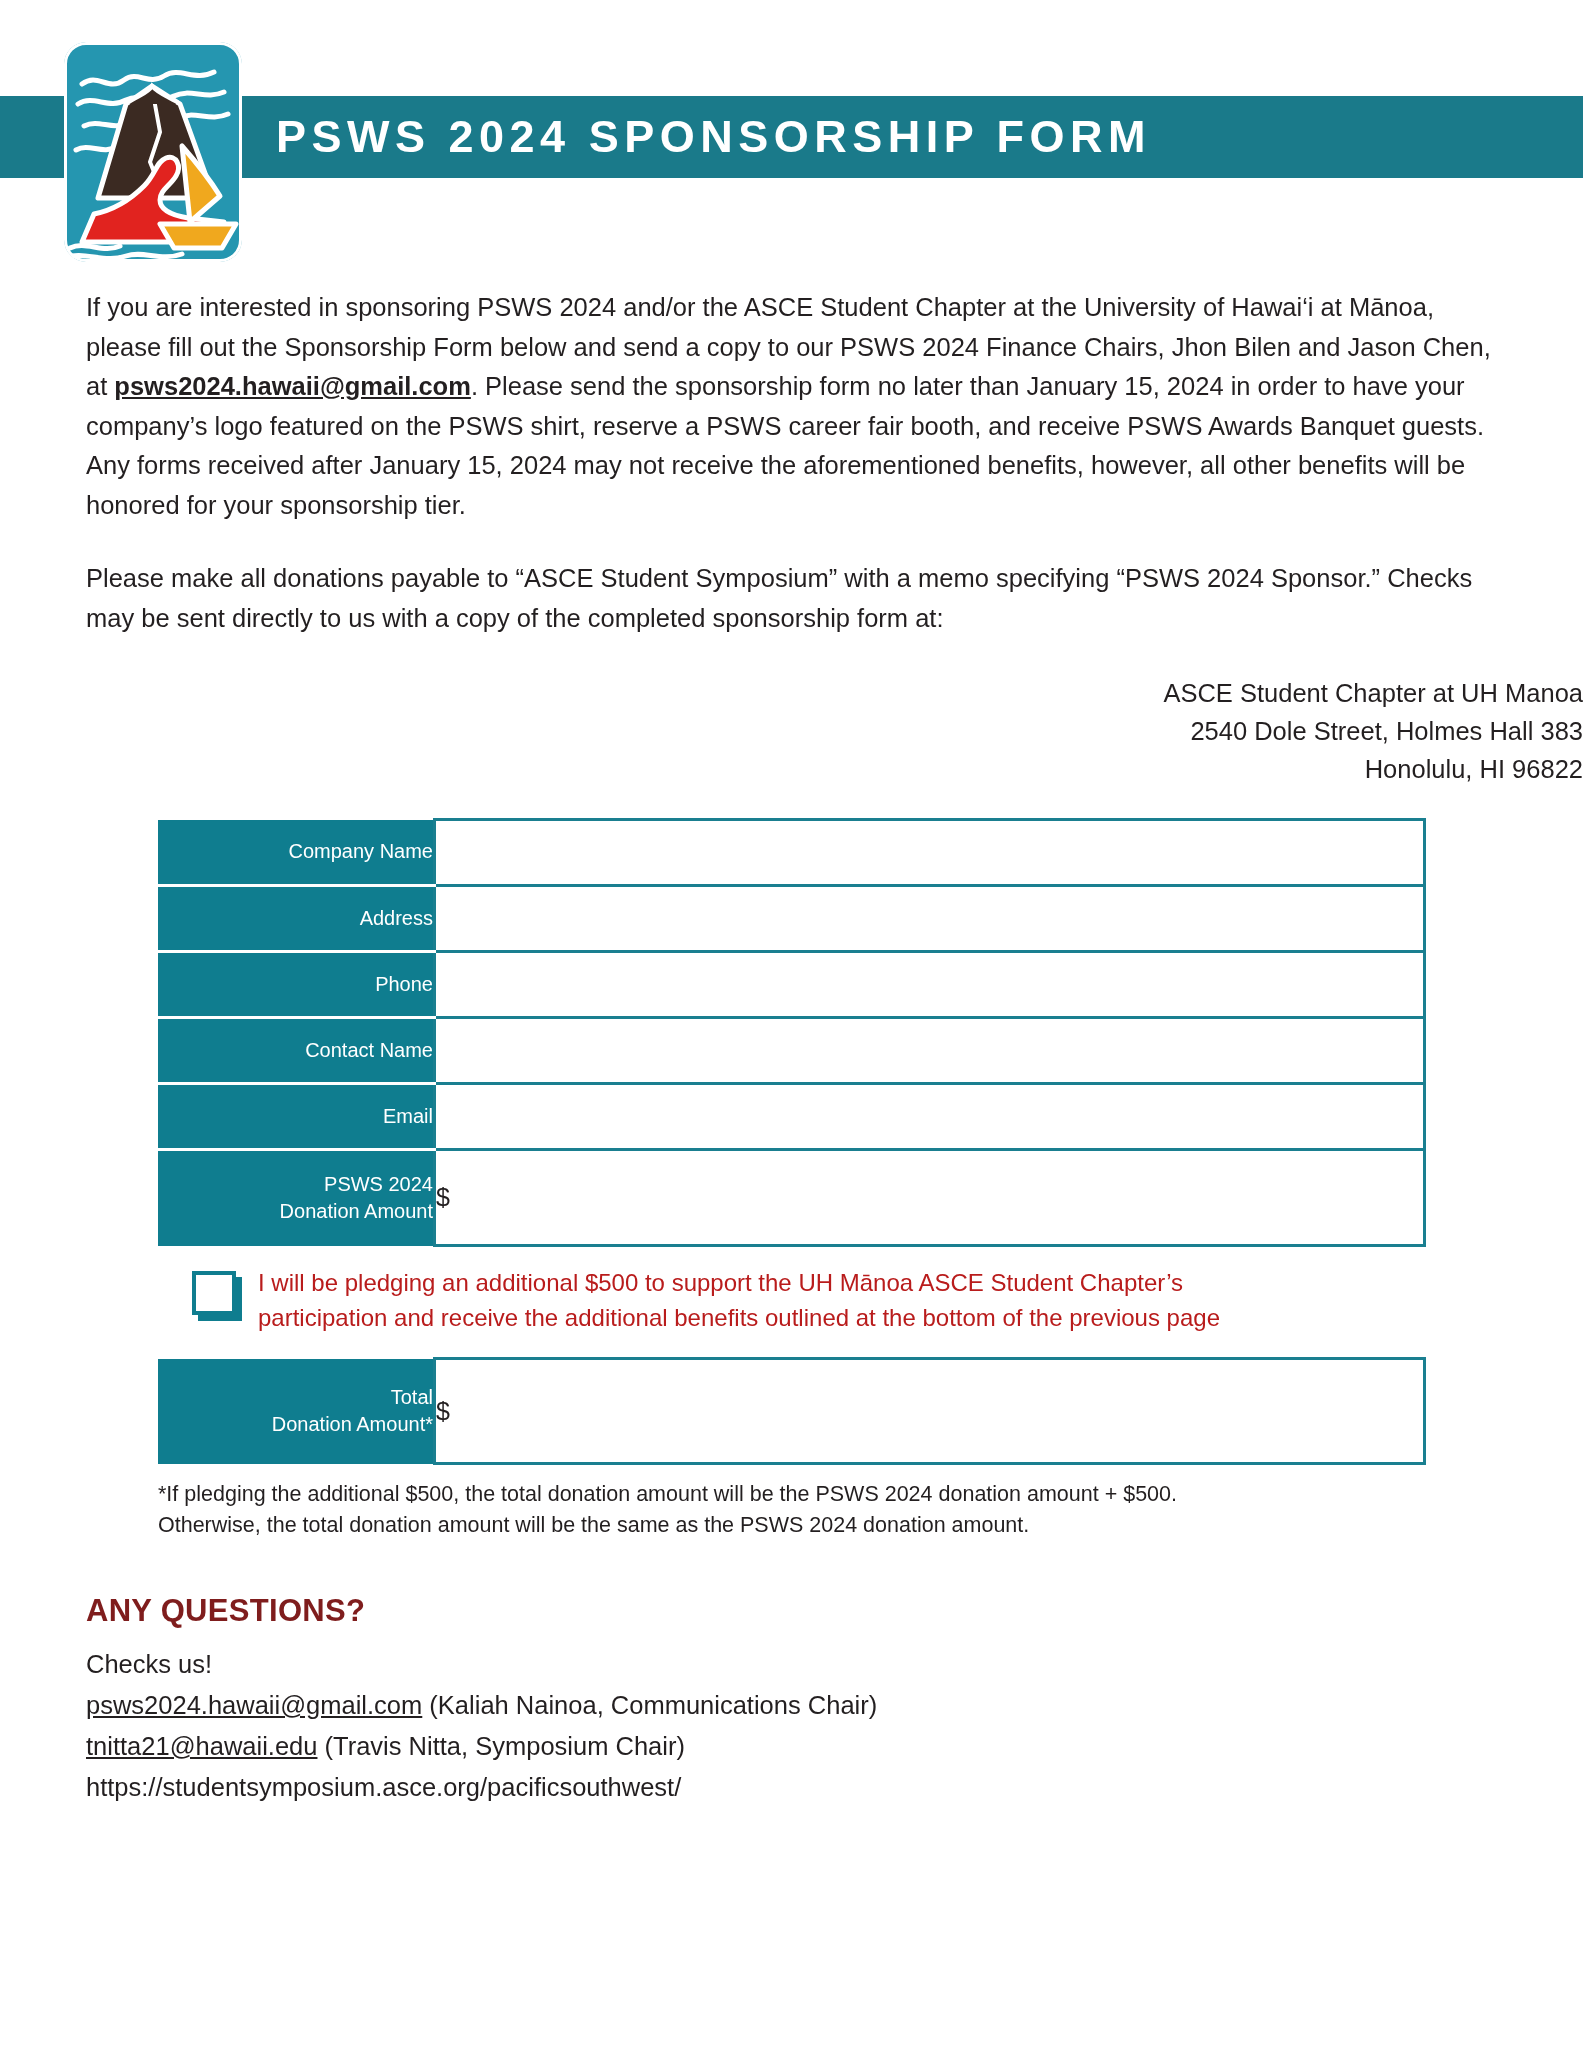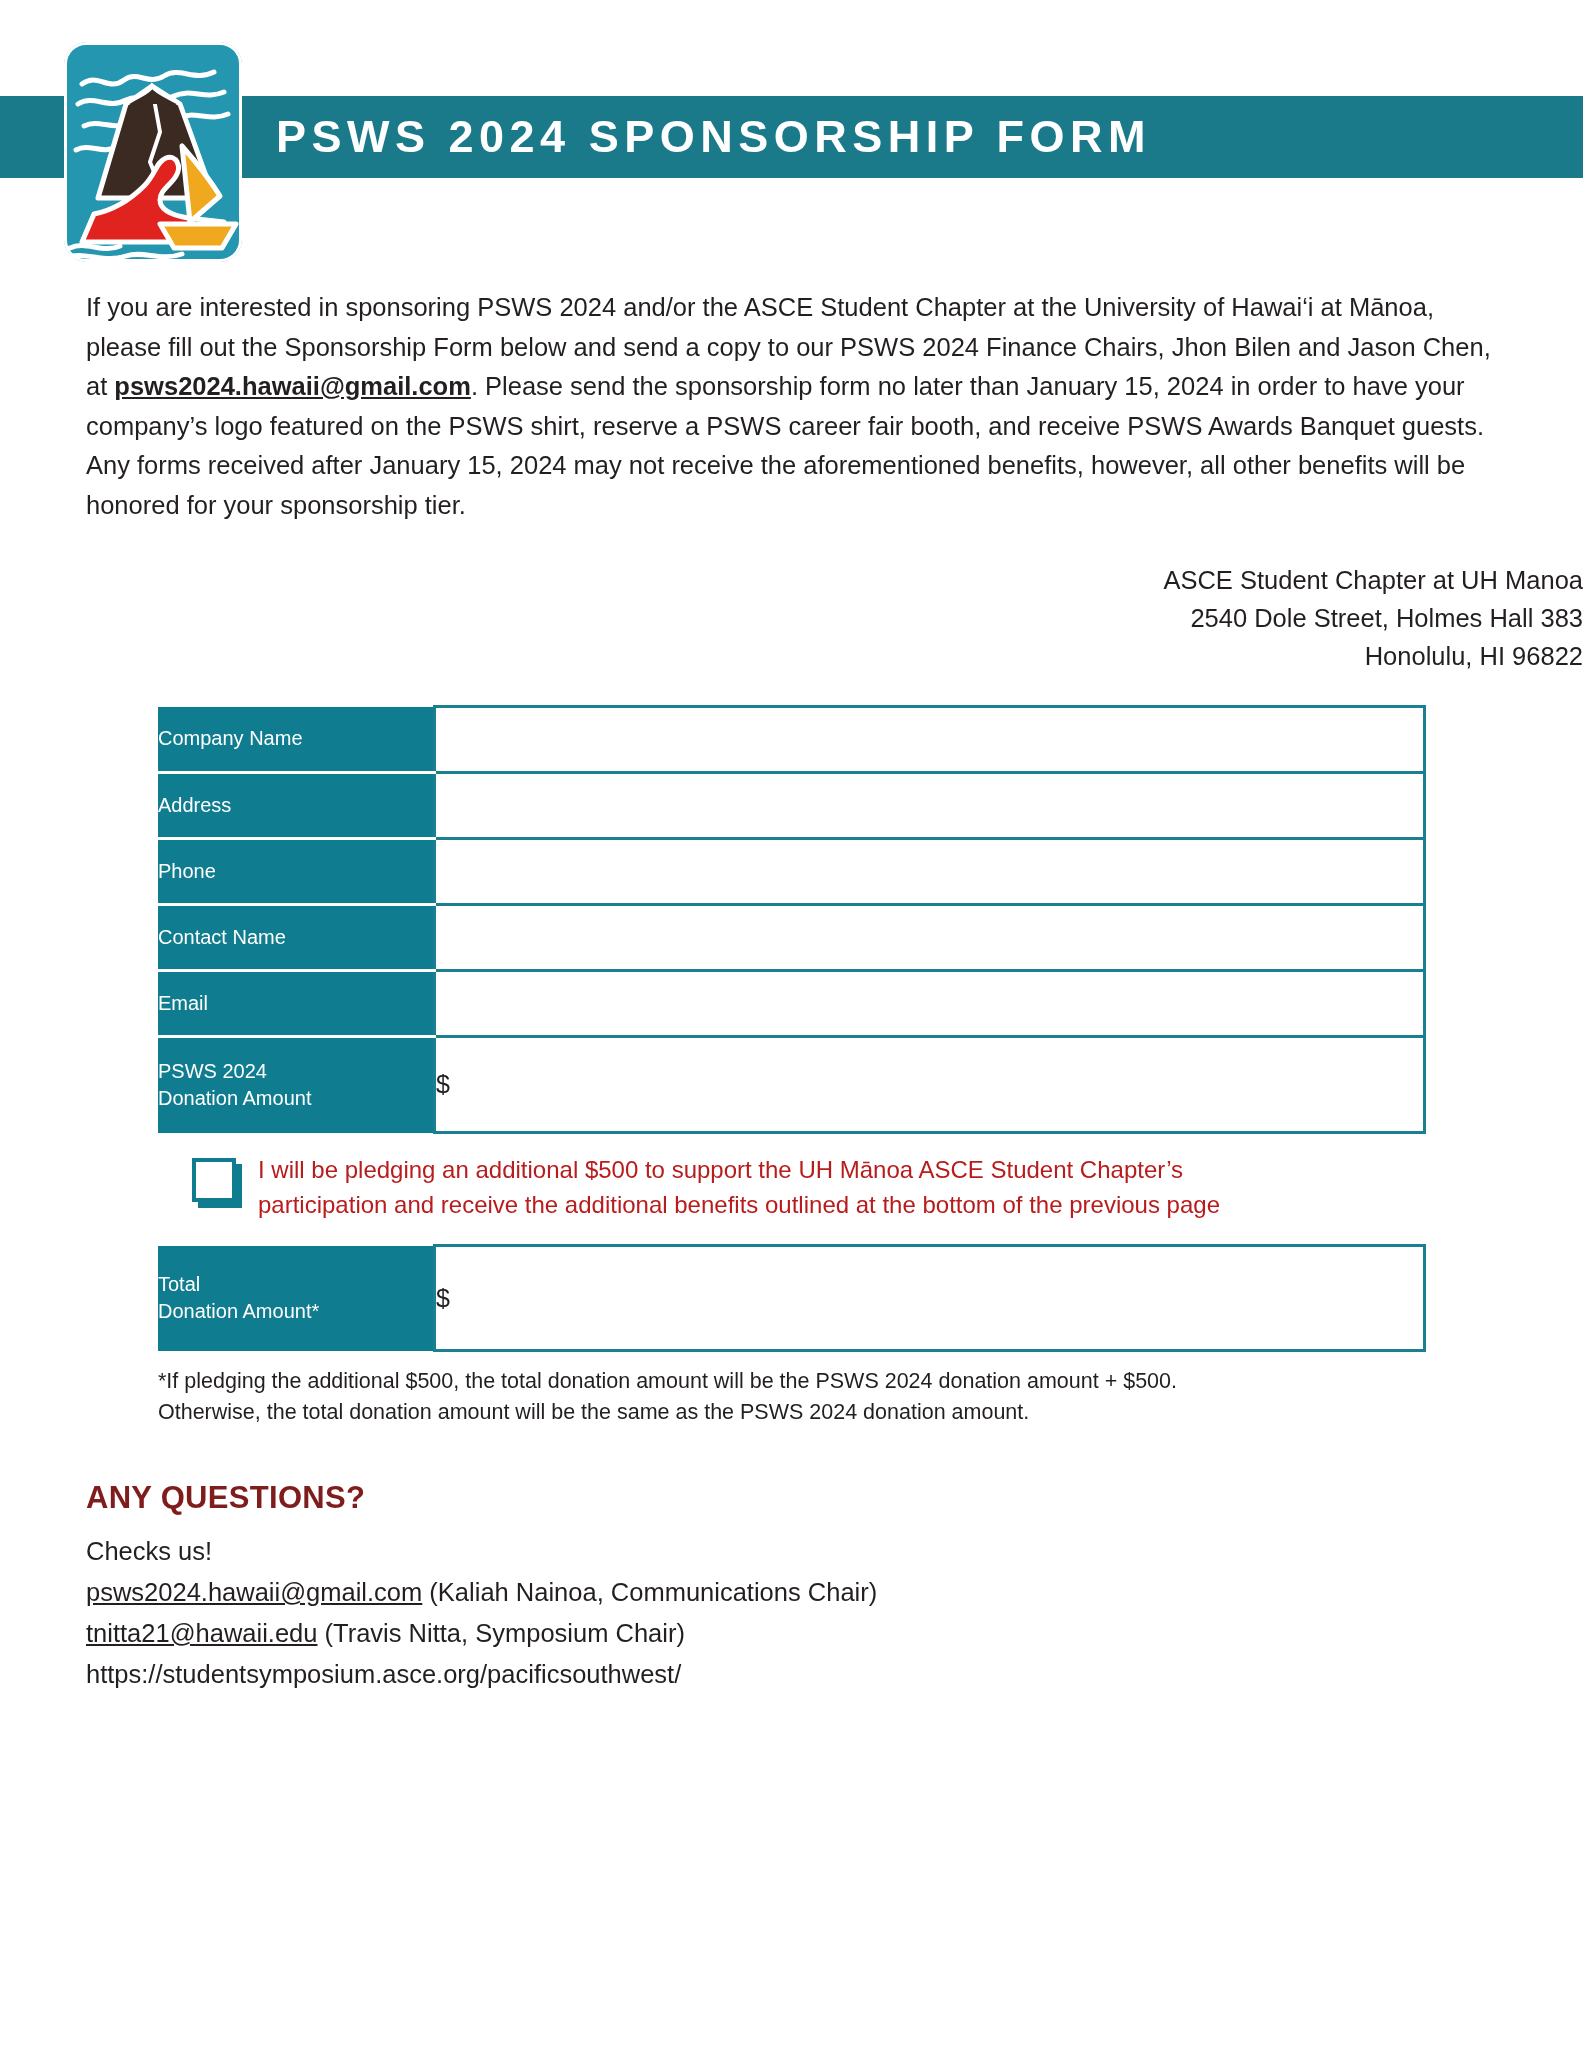--- a/index.html
+++ b/index.html
@@ -85,21 +85,21 @@
     border-collapse: collapse;
   }
   .form-table td {
     padding: 0;
     vertical-align: middle;
   }
   .lbl-cell {
     width: 275px;
     background: #0f7d8f;
     color: #ffffff;
-    text-align: left;
+    text-align: right;
     font-size: 20px;
     line-height: 27px;
     border-top: 3px solid #ffffff;
     border-bottom: 3px solid #ffffff;
     height: 63px;
   }
   tr:first-child .lbl-cell { border-top: 0; }
   tr:last-child .lbl-cell { border-bottom: 0; }
   .val-cell {
     background: #ffffff;
@@ -234,20 +234,21 @@
       </g>
       <rect x="0" y="0" width="178" height="220" rx="22" ry="22" fill="none" stroke="#ffffff" stroke-width="6"></rect>
     </g>
   </svg>
 </div>
 
 <div class="content">
 
   <p class="para p1"><span>If you are interested in sponsoring PSWS 2024 and/or the ASCE Student Chapter at the University of Hawai‘i at Mānoa, please fill out the Sponsorship Form below and send a copy to our PSWS 2024 Finance Chairs, Jhon Bilen and Jason Chen, at </span><a class="lnk">psws2024.hawaii@gmail.com</a><span>. Please send the sponsorship form no later than January 15, 2024 in order to have your company’s logo featured on the PSWS shirt, reserve a PSWS career fair booth, and receive PSWS Awards Banquet guests. Any forms received after January 15, 2024 may not receive the aforementioned benefits, however, all other benefits will be honored for your sponsorship tier.</span></p>
 
+  <p class="para p2">Please make all donations payable to “ASCE Student Symposium” with a memo specifying “PSWS 2024 Sponsor.” Checks may be sent directly to us with a copy of the completed sponsorship form at:</p>
 
   <div class="addr-block">
     <div>ASCE Student Chapter at UH Manoa</div>
     <div>2540 Dole Street, Holmes Hall 383</div>
     <div>Honolulu, HI 96822</div>
   </div>
 
   <table class="form-table">
     <tbody>
       <tr>

